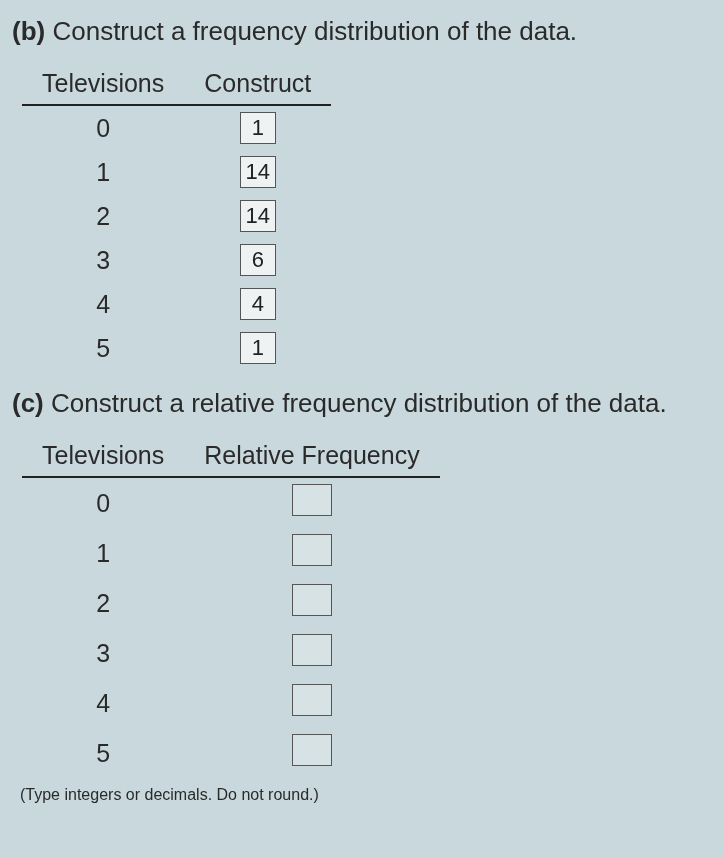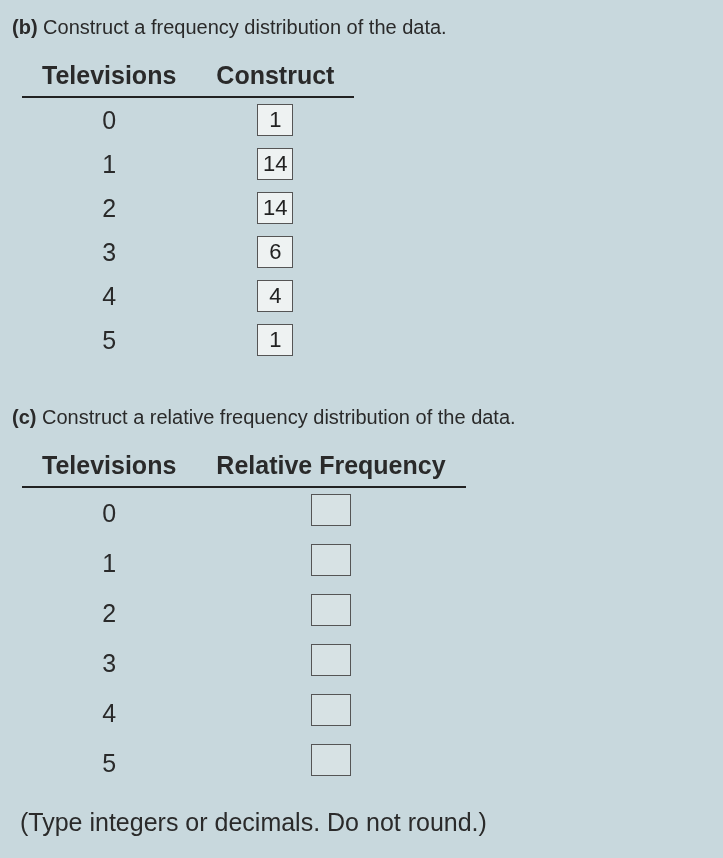--- a/index.html
+++ b/index.html
@@ -7,31 +7,31 @@
     padding: 10px 12px;
     width: 723px;
     box-sizing: border-box;
     font-family: Arial, Helvetica, sans-serif;
     background: #c8d8dd;
     color: #2a2a2a;
     font-size: 24px;
   }
   .question {
     margin: 6px 0 18px 0;
-    font-size: 20px;
+    font-size: 26px;
   }
   .question .label {
     font-weight: bold;
   }
   table.freq {
     border-collapse: collapse;
     margin-left: 10px;
   }
   table.freq th {
-    font-weight: bold;
+    font-weight: normal;
     font-size: 25px;
     padding: 4px 20px 6px 20px;
     text-align: left;
     border-bottom: 2px solid #222;
   }
   table.freq td {
     text-align: center;
     padding: 6px 10px;
     font-size: 25px;
   }
@@ -45,23 +45,23 @@
     padding: 0 4px;
     text-align: center;
     font-size: 22px;
     color: #222;
   }
   .answer-box.empty {
     width: 30px;
     background: #d7e2e4;
   }
   .hint {
-    margin-top: 20px;
+    margin-top: 8px;
     margin-left: 8px;
-    font-size: 25px;
+    font-size: 16px;
   }
 </style>
 </head>
 <body>
 
 <div class="question">
   <span class="label">(b)</span>
   <span>Construct a frequency distribution of the data.</span>
 </div>
 
@@ -93,21 +93,21 @@
       <td>4</td>
       <td><span class="answer-box">4</span></td>
     </tr>
     <tr>
       <td>5</td>
       <td><span class="answer-box">1</span></td>
     </tr>
   </tbody>
 </table>
 
-<div class="question" style="margin-top:44px;">
+<div class="question" style="margin-top:18px;">
   <span class="label">(c)</span>
   <span>Construct a relative frequency distribution of the data.</span>
 </div>
 
 <table class="freq">
   <thead>
     <tr>
       <th>Televisions</th>
       <th>Relative Frequency</th>
     </tr>

